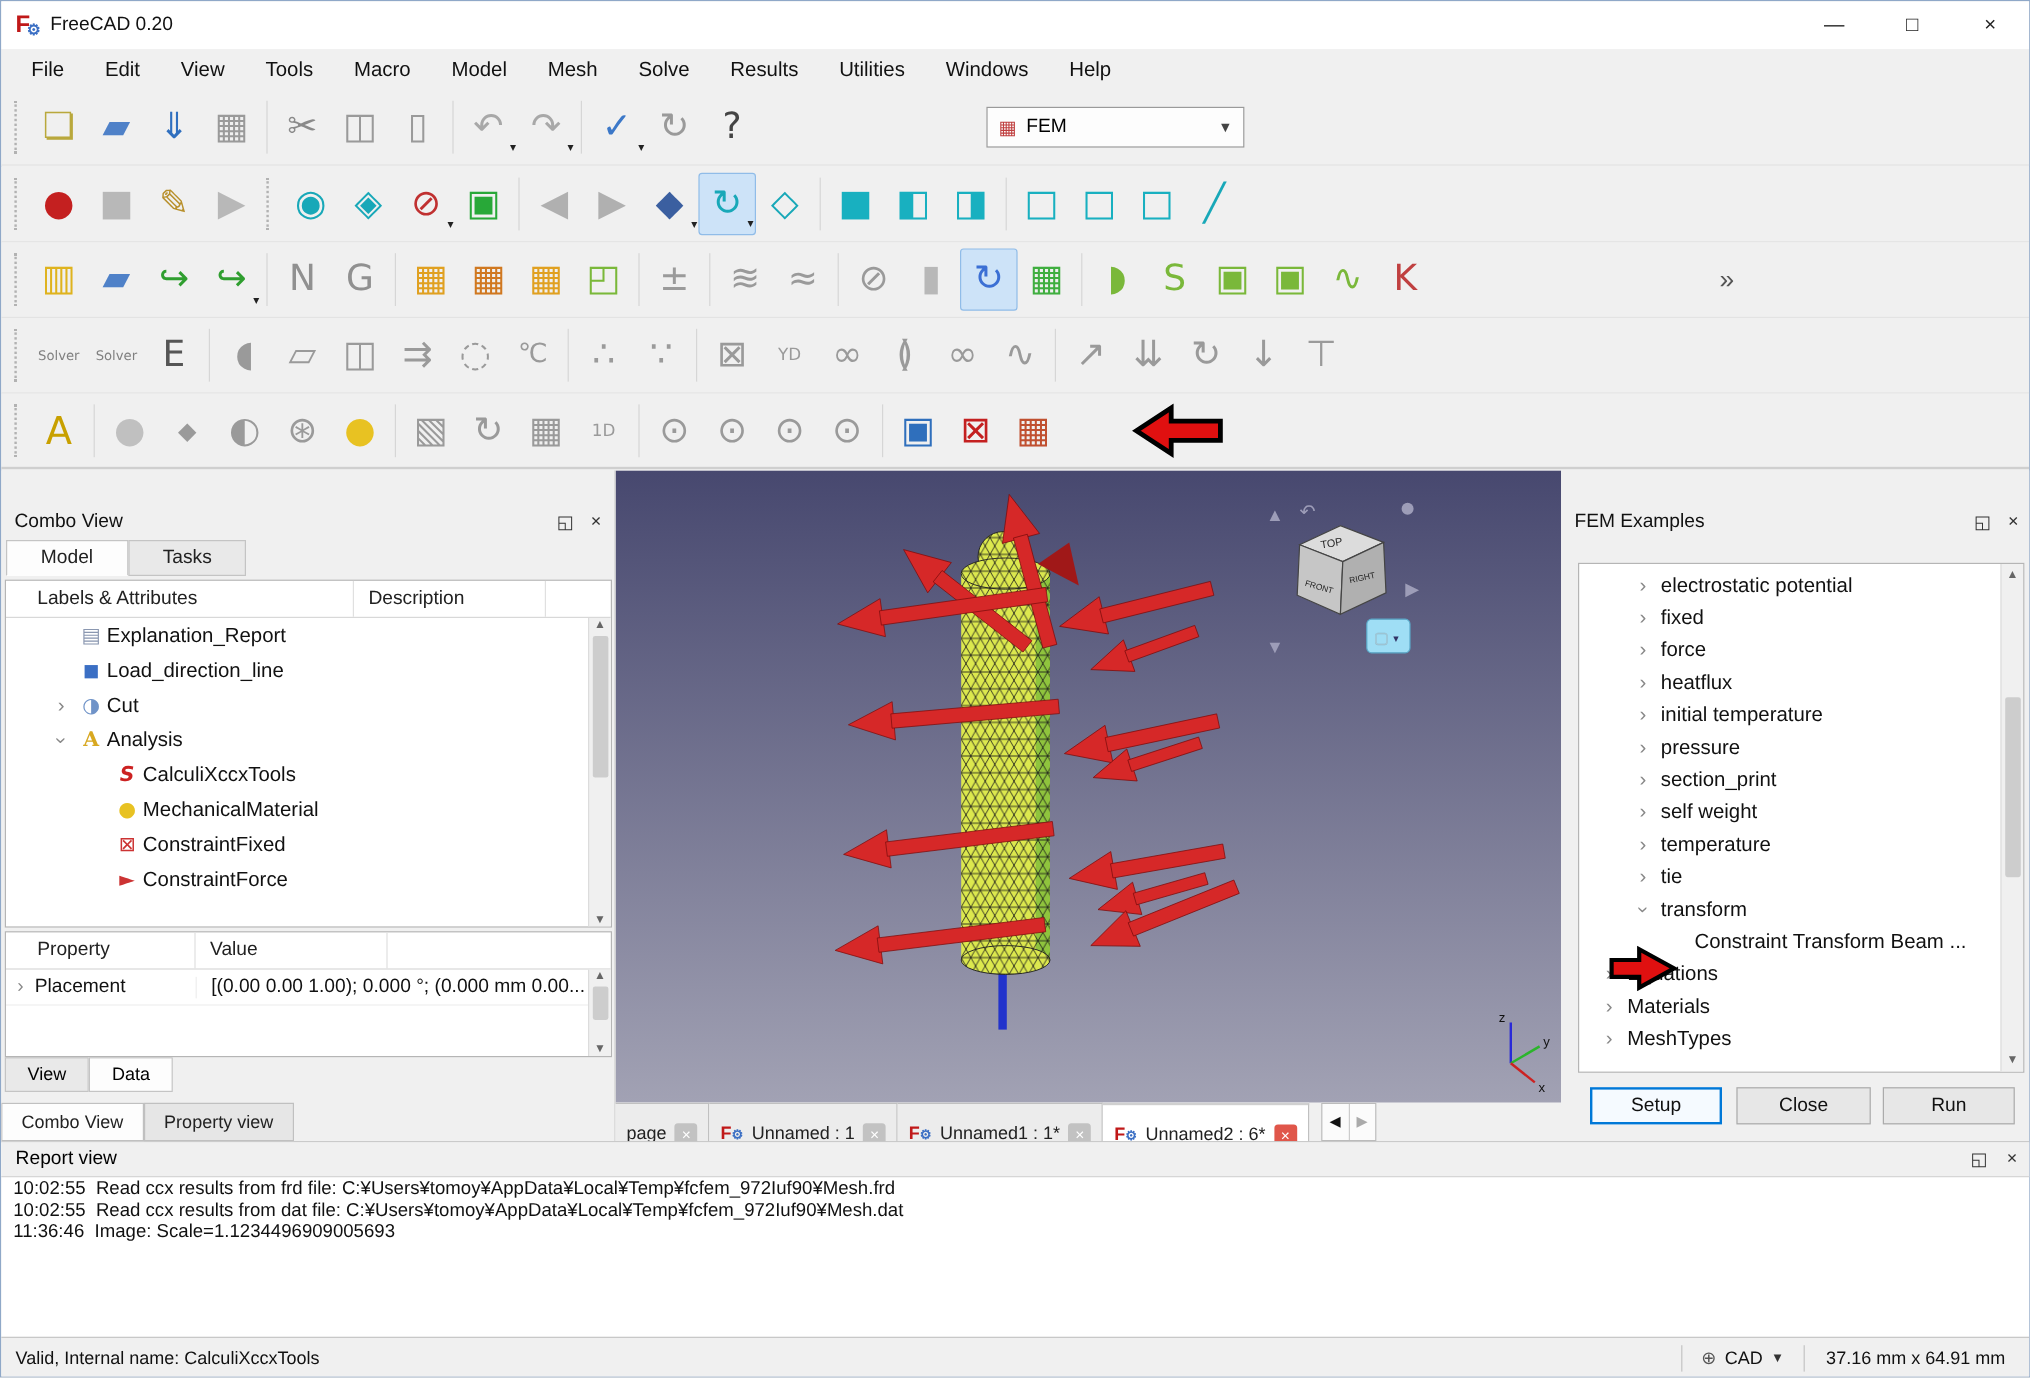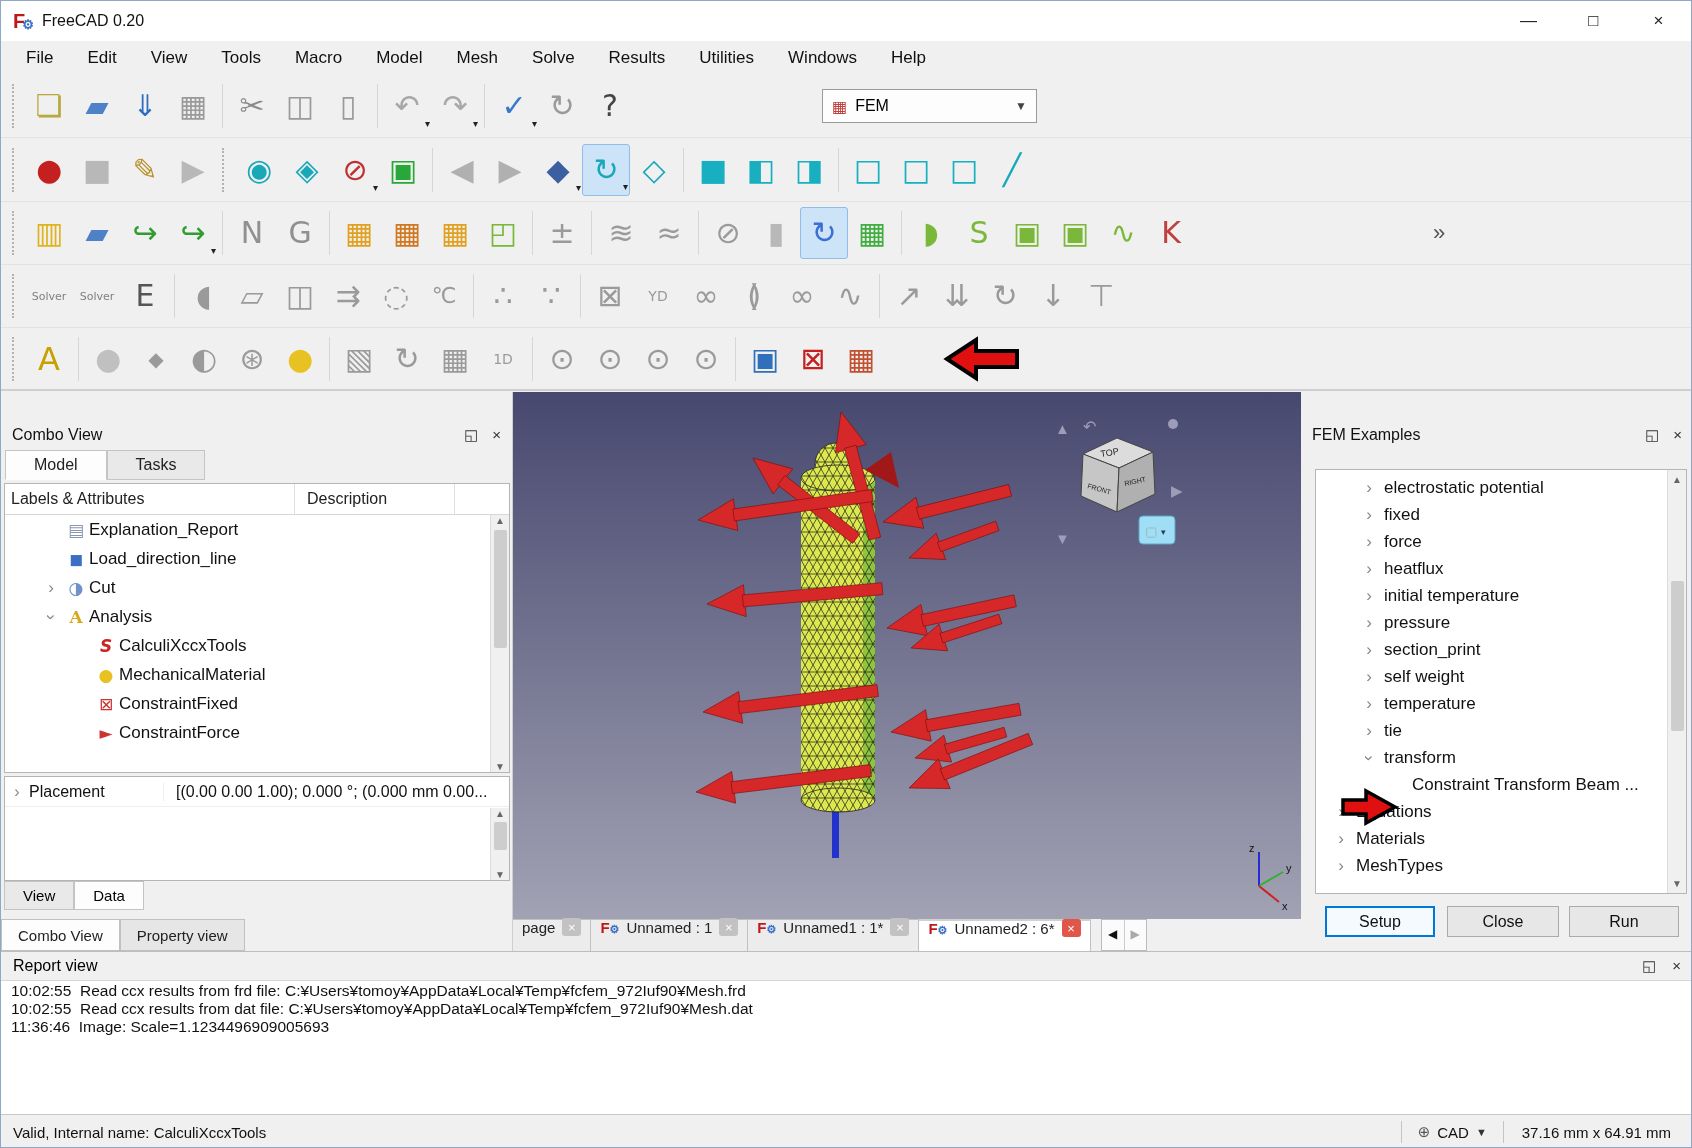--- a/index.html
+++ b/index.html
@@ -29,21 +29,21 @@
   
   .phead{height:30px;display:flex;align-items:center;padding:0 11px;font-size:16px;color:#111}
   .phead .picons{margin-left:auto;display:flex;gap:14px;font-size:15px;color:#333}
   #combo{position:absolute;left:0;top:391px;width:512px;height:559px;background:#f0f0f0;border-right:1px solid #cfcfcf}
   #combo .phead{margin-top:28px}
   #combo-tabs{display:flex;margin-left:4px;height:30px;align-items:flex-end}
   .ptab{padding:5px 28px;font-size:16px;border:1px solid #c4c4c4;background:#e9e9e9;color:#222}
   .ptab.active{background:#fdfdfd;border-bottom:1px solid #fdfdfd}
   #combo-tree{position:absolute;left:3px;top:91px;width:506px;height:290px;background:#fff;border:1px solid #b5b5b5;overflow:hidden}
   .colhdr{height:31px;border-bottom:1px solid #d8d8d8;display:flex;align-items:center;font-size:16px;color:#222}
-  .colhdr .c1{padding-left:6px;width:290px;border-right:1px solid #e0e0e0;height:100%;display:flex;align-items:center}
+  .colhdr .c1{padding-left:26px;width:290px;border-right:1px solid #e0e0e0;height:100%;display:flex;align-items:center}
   .colhdr .c2{padding-left:12px;width:160px;border-right:1px solid #e0e0e0;height:100%;display:flex;align-items:center}
   .trow{height:29px;display:flex;align-items:center;font-size:17px;color:#111}
   .chev{width:24px;text-align:center;color:#888;font-size:17px;display:inline-block}
   .chev.exp{transform:rotate(90deg)}
   .ticon{width:26px;text-align:center;font-family:"DejaVu Sans",sans-serif;font-size:17px}
   .vscroll{position:absolute;right:0;width:19px;background:#f0f0f0;border-left:1px solid #dcdcdc;display:flex;flex-direction:column;align-items:center;font-size:10px;color:#666}
   .vthumb{width:13px;background:#cdcdcd;border-radius:2px}
   #prop{position:absolute;left:3px;top:384px;width:506px;height:105px;background:#fff;border:1px solid #b5b5b5;overflow:hidden}
   #prop .colhdr .c1{width:158px}
   .baserow{height:26px;background:#8f8f8f;color:#fff;font-weight:bold;font-size:15px;display:flex;align-items:center;padding-left:30px}
@@ -53,21 +53,21 @@
   .proprow .pval{padding-left:12px;border-left:1px solid #eee;white-space:nowrap;overflow:hidden}
   #viewdata-tabs{position:absolute;left:3px;top:489px;display:flex}
   .vtab{padding:5px 18px;font-size:15px;border:1px solid #c4c4c4;background:#e9e9e9}
   .vtab.active{background:#fdfdfd}
   #left-bottom-tabs{position:absolute;left:0;top:918px;height:32px;display:flex;z-index:4}
   .btab{padding:5px 16px;font-size:15px;border:1px solid #c0c0c0;background:#e6e6e6;color:#222;display:flex;align-items:center}
   .btab.active{background:#fdfdfd}
   
   #viewport{position:absolute;left:512px;top:391px;width:788px;height:527px}
   #doctabs{position:absolute;left:512px;top:918px;width:788px;height:32px;display:flex;align-items:stretch;background:#f0f0f0}
-  .dtab{display:flex;align-items:flex-end;padding:16px 9px;background:#ececec;border:1px solid #c0c0c0;border-left:none;font-size:15px;gap:7px;color:#222}
+  .dtab{display:flex;align-items:flex-start;padding:16px 9px;background:#ececec;border:1px solid #c0c0c0;border-left:none;font-size:15px;gap:7px;color:#222}
   .dtab.active{background:#fff;border-top:2px solid #d0d0d0}
   .closebox{width:19px;height:18px;background:#c2c2c2;border-radius:3px;color:#fff;font-size:13px;display:flex;align-items:center;justify-content:center}
   .closebox.red{background:#e0564a}
   .fcico{font-weight:bold;color:#c01818;font-size:15px}
   .fcico .gear{color:#3b6fc4;font-size:11px}
   #tabscroll{margin-left:10px;display:flex;border:1px solid #bbb;background:#fbfbfb}
   #tabscroll span{width:22px;text-align:center;line-height:28px;font-size:12px}
   
   #femx{position:absolute;left:1300px;top:391px;width:392px;height:559px;background:#f0f0f0}
   #femx .phead{margin-top:28px}
@@ -518,20 +518,24 @@
             <span>ConstraintForce</span>
           </div>
         </div>
       <div class="vscroll" style="top:31px;bottom:0">
         <span>▲</span>
           <div class="vthumb" style="height:118px;margin-top:4px"></div>
         <span style="margin-top:auto">▼</span>
       </div>
     </div>
     <div id="prop">
+      <div class="colhdr">
+        <span class="c1">Property</span>
+        <span class="c2">Value</span>
+      </div>
       <div class="proprow">
         <span class="pexp">›</span>
         <span class="pname">Placement</span>
         <span class="pval">[(0.00 0.00 1.00); 0.000 °; (0.000 mm  0.00...</span>
       </div>
       <div class="vscroll" style="top:31px;bottom:0">
         <span>▲</span>
           <div class="vthumb" style="height:28px;margin-top:3px"></div>
         <span style="margin-top:auto">▼</span>
       </div>

